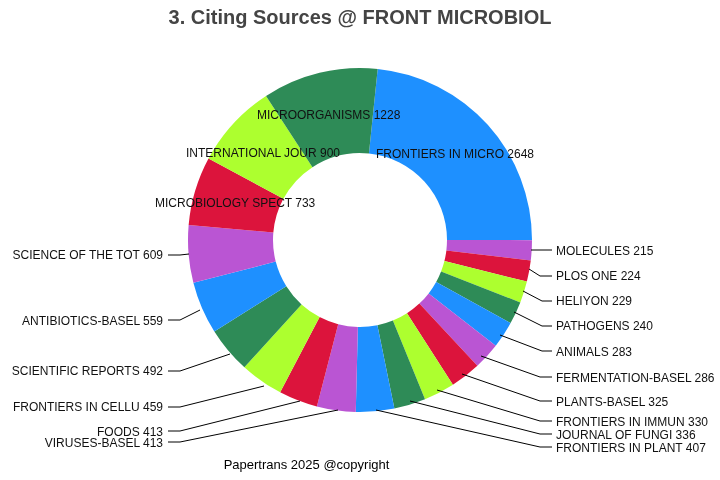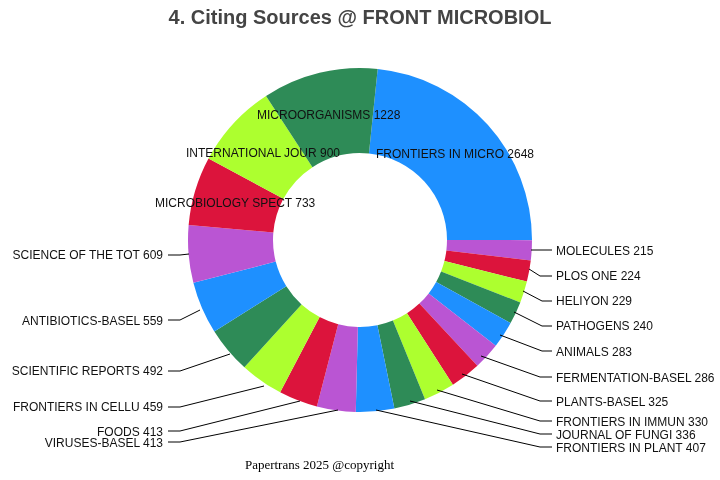--- a/index.html
+++ b/index.html
@@ -1,25 +1,25 @@
 <!DOCTYPE html>
 <html><head>
 <meta charset="utf-8">
 <style>
   html, body { margin:0; padding:0; background:#ffffff; }
   body { width:720px; height:480px; position:relative; overflow:hidden; font-family:"Liberation Sans", sans-serif; }
   #chart-title { position:absolute; left:0; top:6px; width:720px; text-align:center; font-size:20px; font-weight:bold; color:#444444; font-family:"Liberation Sans", sans-serif; }
   #chart-svg { position:absolute; left:0; top:0; }
-  #footer { position:absolute; left:16px; top:457px; width:607px; text-align:center; font-size:13px; color:#000; font-family:Liberation Serif, serif; }
+  #footer { position:absolute; left:3px; top:457px; width:607px; text-align:center; font-size:13px; color:#000; font-family:Liberation Sans, sans-serif; }
   .lbl { font-family:"Liberation Sans", sans-serif; font-size:12px; fill:#111; }
 </style>
 </head>
 <body>
 
-<div id="chart-title">4. Citing Sources @ FRONT MICROBIOL</div>
+<div id="chart-title">3. Citing Sources @ FRONT MICROBIOL</div>
 
 <svg id="chart-svg" width="720" height="480" viewBox="0 0 720 480" xmlns="http://www.w3.org/2000/svg">
   <g id="slices">
       <path d="M377.68031632740644,68.91111545584604 A172,172 0 0 1 531.9999466810274,240.1354316201123 L446.9999730305197,240.06850320319634 A87,87 0 0 0 368.9429507004905,153.46085491080584 Z" fill="#1E90FF"></path>
       <path d="M531.9999466810274,240.1354316201123 A172,172 0 0 1 530.7624942100331,260.5954016996131 L446.3740523039121,250.41744155736245 A87,87 0 0 0 446.9999730305197,240.06850320319634 Z" fill="#BA55D3"></path>
       <path d="M530.7624942100331,260.5954016996131 A172,172 0 0 1 526.8943836668652,281.59645057522573 L444.4175080175423,261.0400651165386 A87,87 0 0 0 446.3740523039121,250.41744155736245 Z" fill="#DC143C"></path>
       <path d="M526.8943836668652,281.59645057522573 A172,172 0 0 1 520.2813462767167,302.40104194421133 L441.07254143066484,271.5633177275953 A87,87 0 0 0 444.4175080175423,261.0400651165386 Z" fill="#ADFF2F"></path>
       <path d="M520.2813462767167,302.40104194421133 A172,172 0 0 1 510.5820756209053,323.12062621094697 L436.1665149942951,282.0435725601883 A87,87 0 0 0 441.07254143066484,271.5633177275953 Z" fill="#2E8B57"></path>
       <path d="M510.5820756209053,323.12062621094697 A172,172 0 0 1 495.73841286925756,345.636562191956 L428.6583832536361,293.43244715523355 A87,87 0 0 0 436.1665149942951,282.0435725601883 Z" fill="#1E90FF"></path>
       <path d="M495.73841286925756,345.636562191956 A172,172 0 0 1 477.34865141455964,365.7509205182378 L419.35658530852726,303.6065702621319 A87,87 0 0 0 428.6583832536361,293.43244715523355 Z" fill="#BA55D3"></path>

